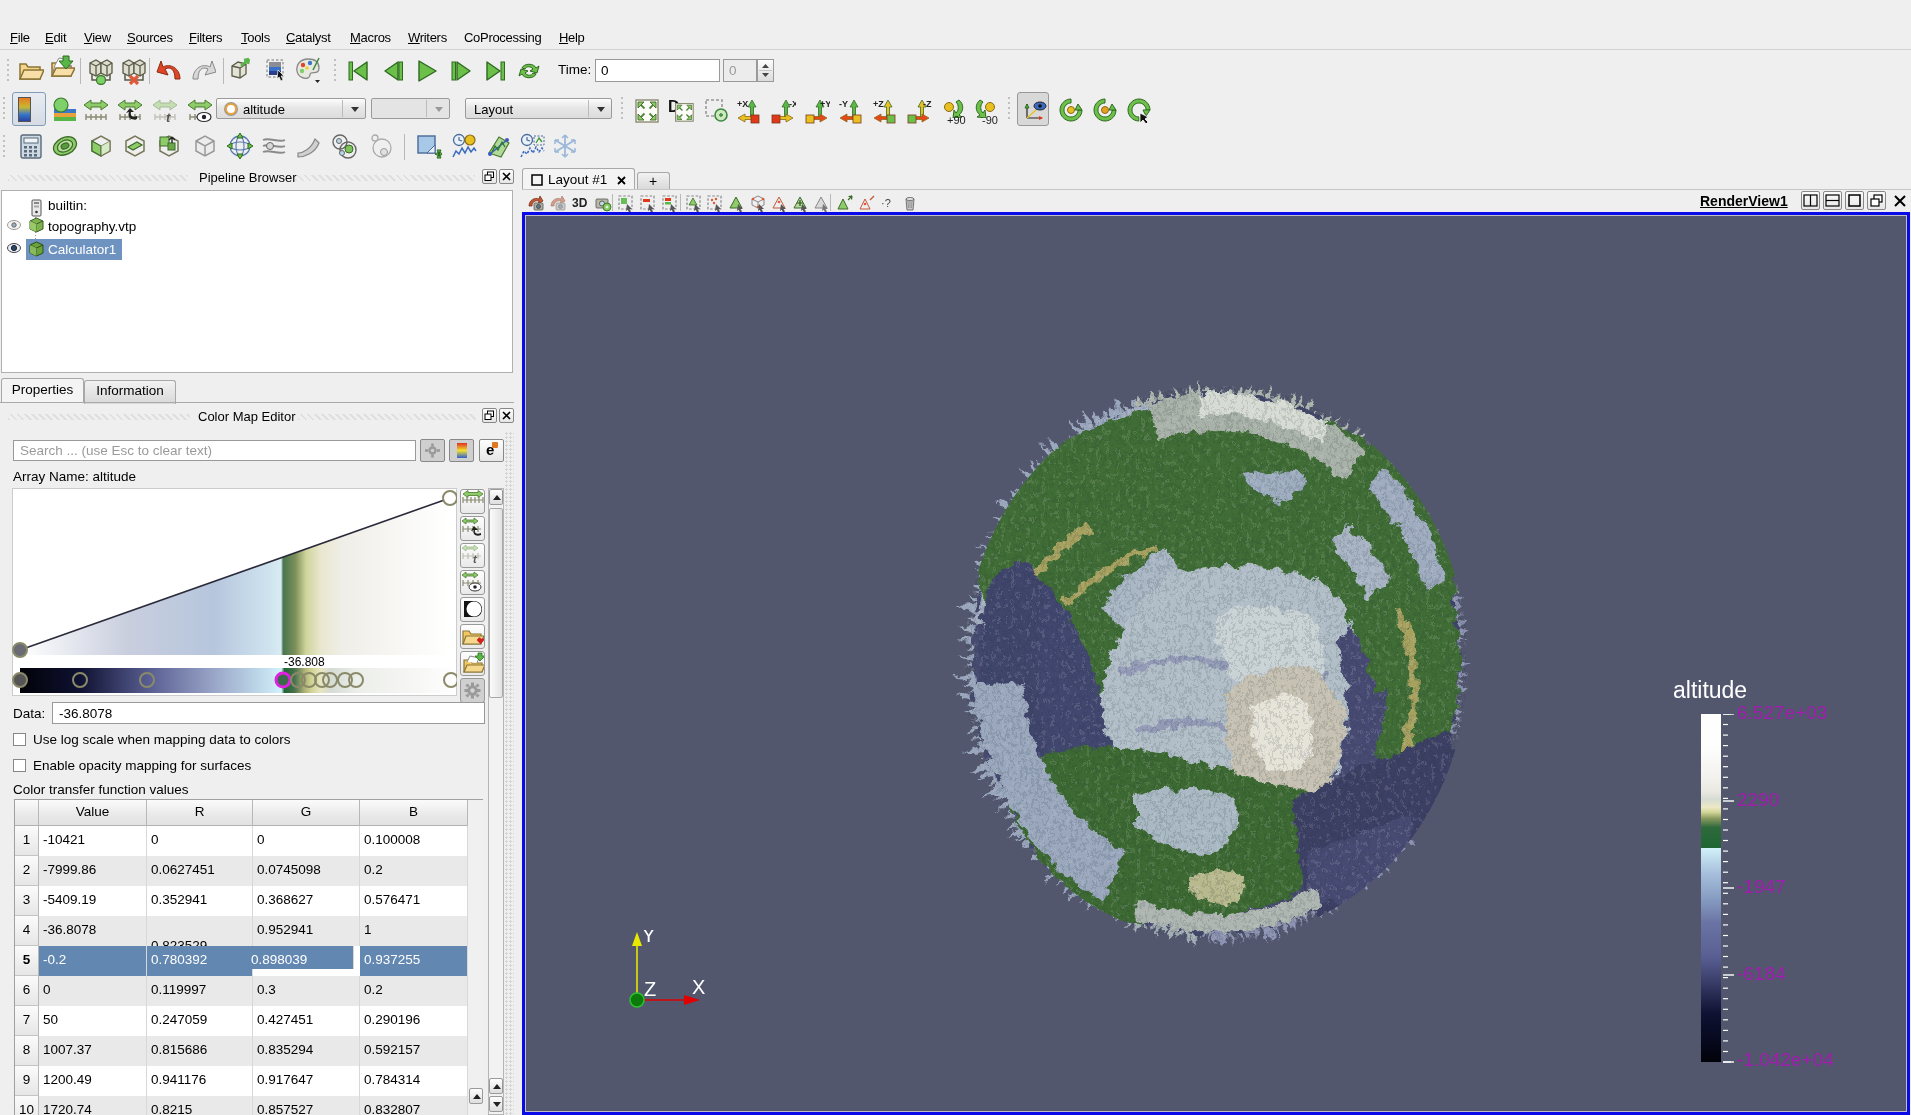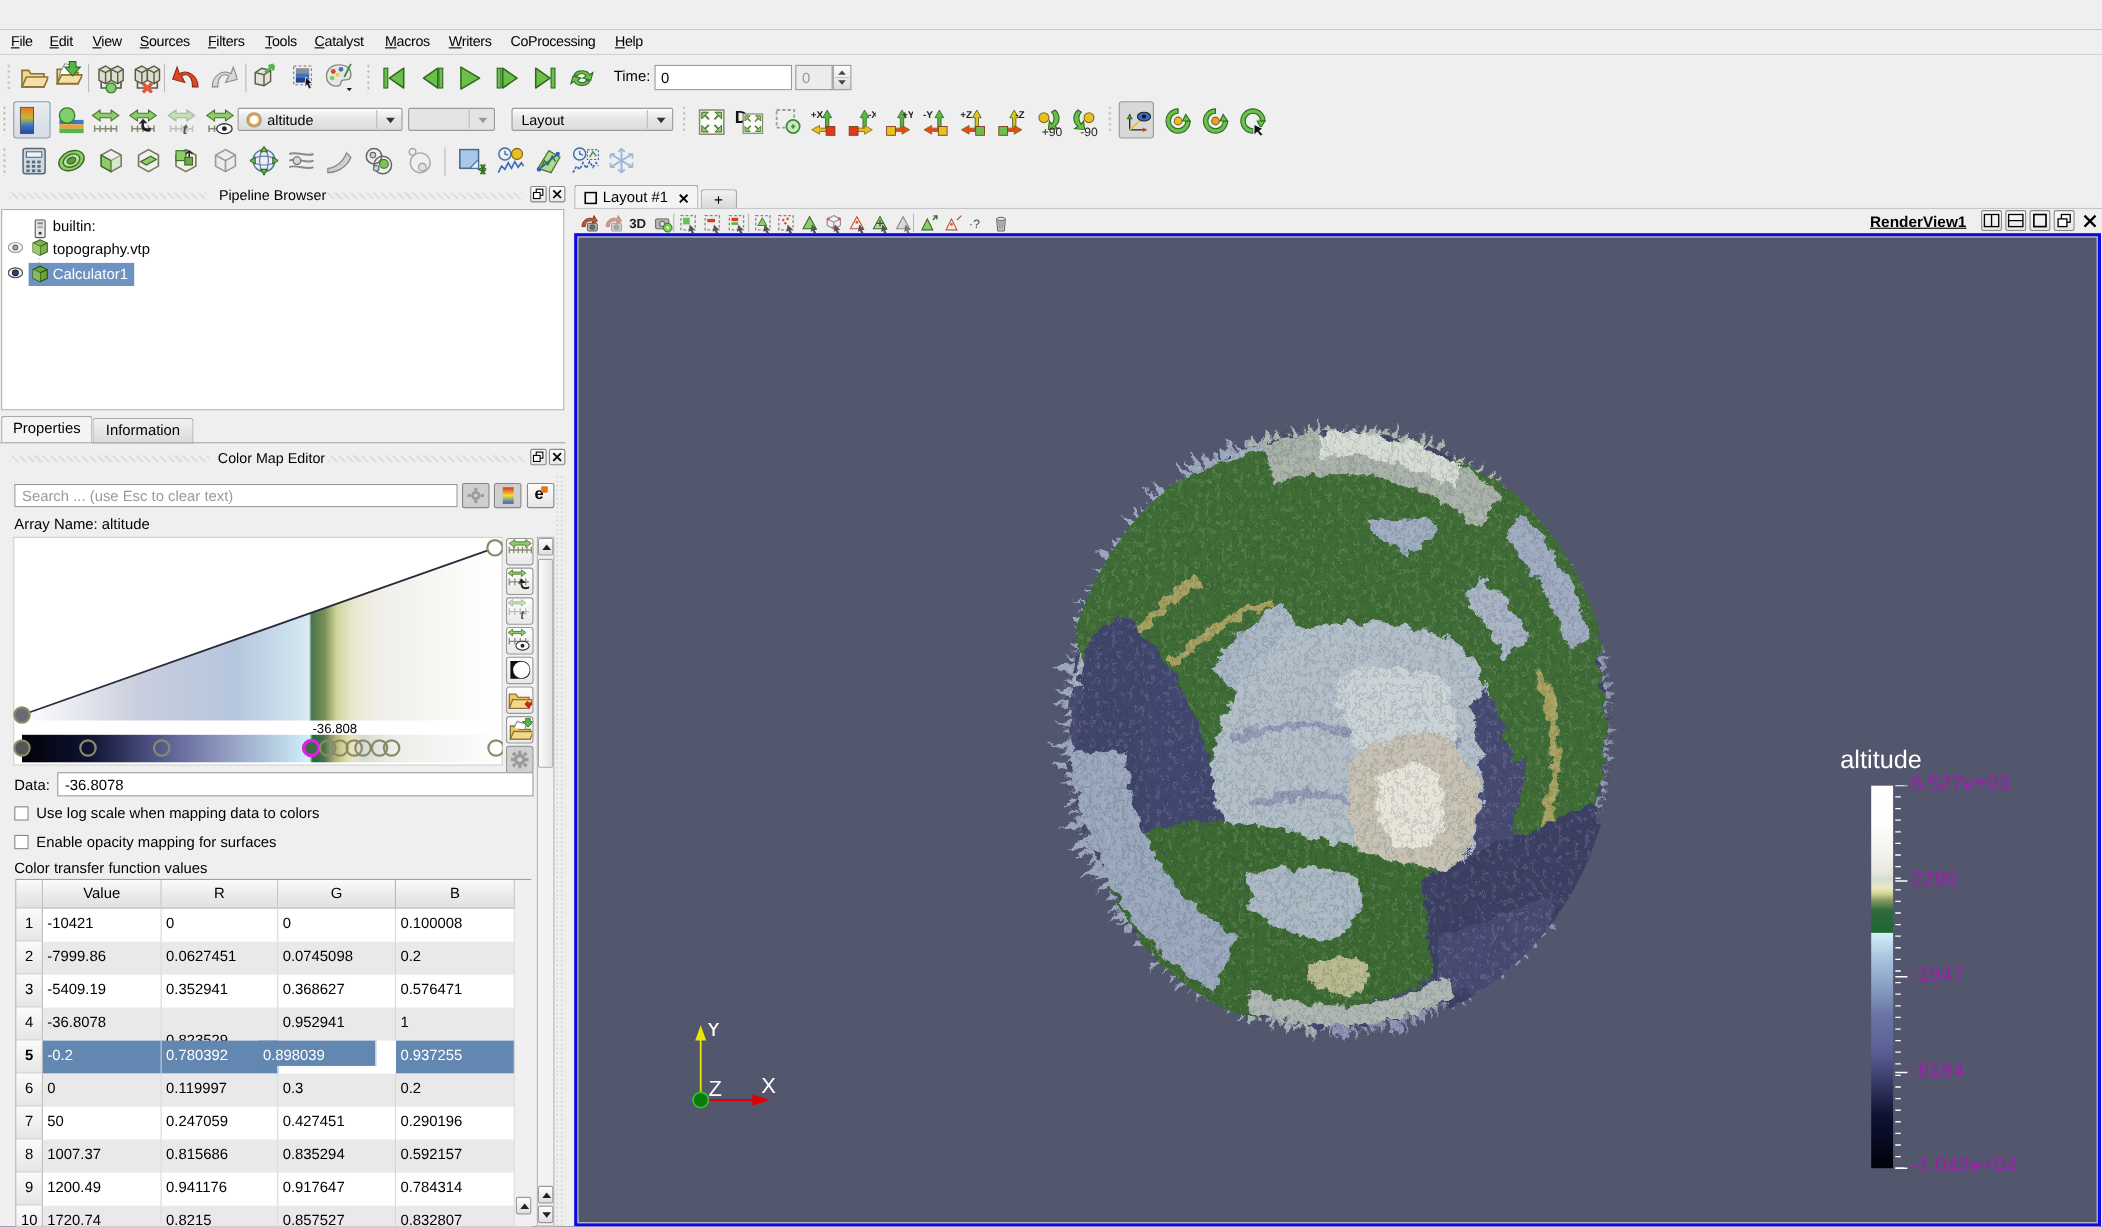--- a/index.html
+++ b/index.html
@@ -726,21 +726,21 @@
 <div class="cell " style="left:238px;top:86px;width:107px;height:30px;padding-top:6px">0.368627</div>
 <div class="cell " style="left:345px;top:86px;width:108px;height:30px;padding-top:6px">0.576471</div>
 <div class="rh" style="left:0;top:116px;width:24px;height:30px;padding-top:6px;">4</div>
 <div class="cell row-alt" style="left:24px;top:116px;width:108px;height:30px;padding-top:6px">-36.8078</div>
 <div class="cell row-alt" style="left:132px;top:116px;width:106px;height:30px;padding-top:22px">0.823529</div>
 <div class="cell row-alt" style="left:238px;top:116px;width:107px;height:30px;padding-top:6px">0.952941</div>
 <div class="cell row-alt" style="left:345px;top:116px;width:108px;height:30px;padding-top:6px">1</div>
 <div class="rh" style="left:0;top:146px;width:24px;height:30px;padding-top:6px;font-weight:bold;">5</div>
 <div class="cell row-sel" style="left:24px;top:146px;width:108px;height:30px;padding-top:6px">-0.2</div>
 <div class="cell row-sel" style="left:132px;top:146px;width:106px;height:30px;padding-top:6px">0.780392</div>
-<div class="cell row-sel" style="left:220px;top:146px;width:107px;height:23px;padding-top:6px">0.898039</div>
+<div class="cell row-sel" style="left:232px;top:146px;width:107px;height:23px;padding-top:6px">0.898039</div>
 <div class="cell row-sel" style="left:345px;top:146px;width:108px;height:30px;padding-top:6px">0.937255</div>
 <div class="rh" style="left:0;top:176px;width:24px;height:30px;padding-top:6px;">6</div>
 <div class="cell row-alt" style="left:24px;top:176px;width:108px;height:30px;padding-top:6px">0</div>
 <div class="cell row-alt" style="left:132px;top:176px;width:106px;height:30px;padding-top:6px">0.119997</div>
 <div class="cell row-alt" style="left:238px;top:176px;width:107px;height:30px;padding-top:6px">0.3</div>
 <div class="cell row-alt" style="left:345px;top:176px;width:108px;height:30px;padding-top:6px">0.2</div>
 <div class="rh" style="left:0;top:206px;width:24px;height:30px;padding-top:6px;">7</div>
 <div class="cell " style="left:24px;top:206px;width:108px;height:30px;padding-top:6px">50</div>
 <div class="cell " style="left:132px;top:206px;width:106px;height:30px;padding-top:6px">0.247059</div>
 <div class="cell " style="left:238px;top:206px;width:107px;height:30px;padding-top:6px">0.427451</div>

